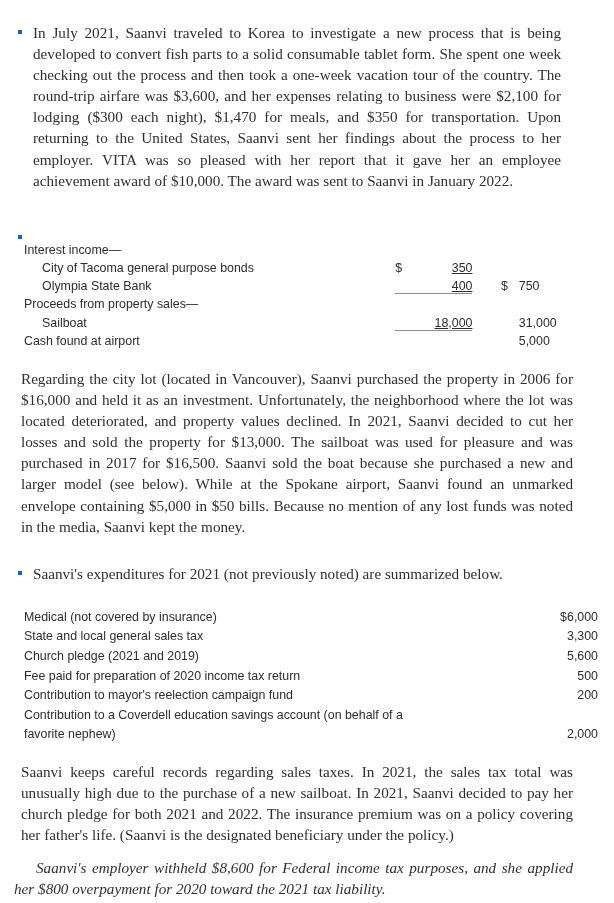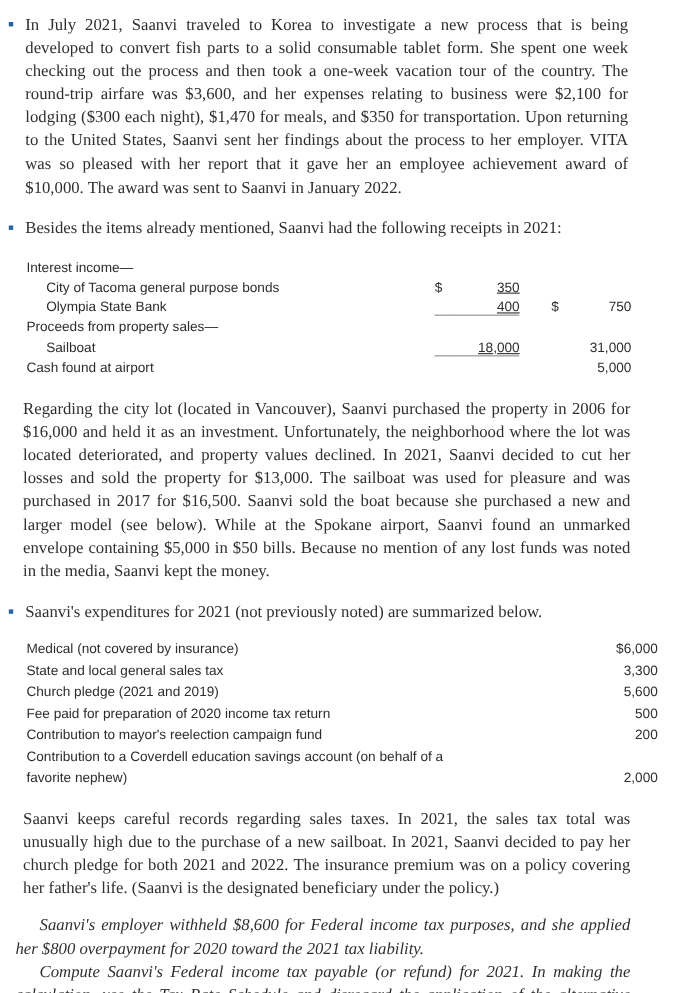--- a/index.html
+++ b/index.html
@@ -19,21 +19,21 @@
   .page {
     position: relative;
     width: 614px;
     height: 903px;
     padding: 0;
   }
 
   
   .bullet-block {
     position: relative;
-    margin: 2px;
+    margin: 12px;
     padding: 0 41px 0 21px;  
   }
   .bullet-marker {
     position: absolute;
     left: 6px;
     top: 8px;
     width: 4px;
     height: 4px;
     background: #1f63a8;
   }
@@ -86,21 +86,21 @@
     padding: 0;
     vertical-align: bottom;
     line-height: 18.2px;
     white-space: nowrap;
   }
   .col-label      { width: 334px; padding-left: 24px !important; margin-left: 12px; }
   .col-amt1-sym   { width: 16px;  text-align: left; }
   .col-amt1       { width: 54px;  text-align: right; text-decoration: underline; }
   .col-gap        { width: 26px; }
   .col-amt2-sym   { width: 16px;  text-align: left; }
-  .col-amt2       { width: 50px;  text-align: right; }
+  .col-amt2       { width: 50px;  text-align: left; }
 
   .sub-indent { padding-left: 42px !important; }
   .wrap-indent { padding-left: 42px !important; }
 
   
   .ruled {
     position: relative;
   }
   .ruled .rule {
     display: block;
@@ -145,21 +145,20 @@
 
   <div class="bullet-block">
     <span class="bullet-marker"></span>
     <p class="body-text last-line-left">In July 2021, Saanvi traveled to Korea to investigate a new process that is being developed to convert fish parts to a solid consumable tablet form. She spent one week checking out the process and then took a one-week vacation tour of the country. The round-trip airfare was $3,600, and her expenses relating to business were $2,100 for lodging ($300 each night), $1,470 for meals, and $350 for transportation. Upon returning to the United States, Saanvi sent her findings about the process to her employer. VITA was so pleased with her report that it gave her an employee achievement award of $10,000. The award was sent to Saanvi in January 2022.</p>
   </div>
 
   <div class="spacer-12"></div>
 
   <div class="bullet-block">
     <span class="bullet-marker"></span>
-    <p class="body-text last-line-left">Besides the items already mentioned, Saanvi had the following receipts in 2021:</p>
   </div>
 
   <div class="spacer-14"></div>
 
   <table class="fin-table">
     <tbody>
       <tr>
         <td class="col-label">Interest income—</td>
         <td class="col-amt1-sym"></td>
         <td class="col-amt1"></td>

